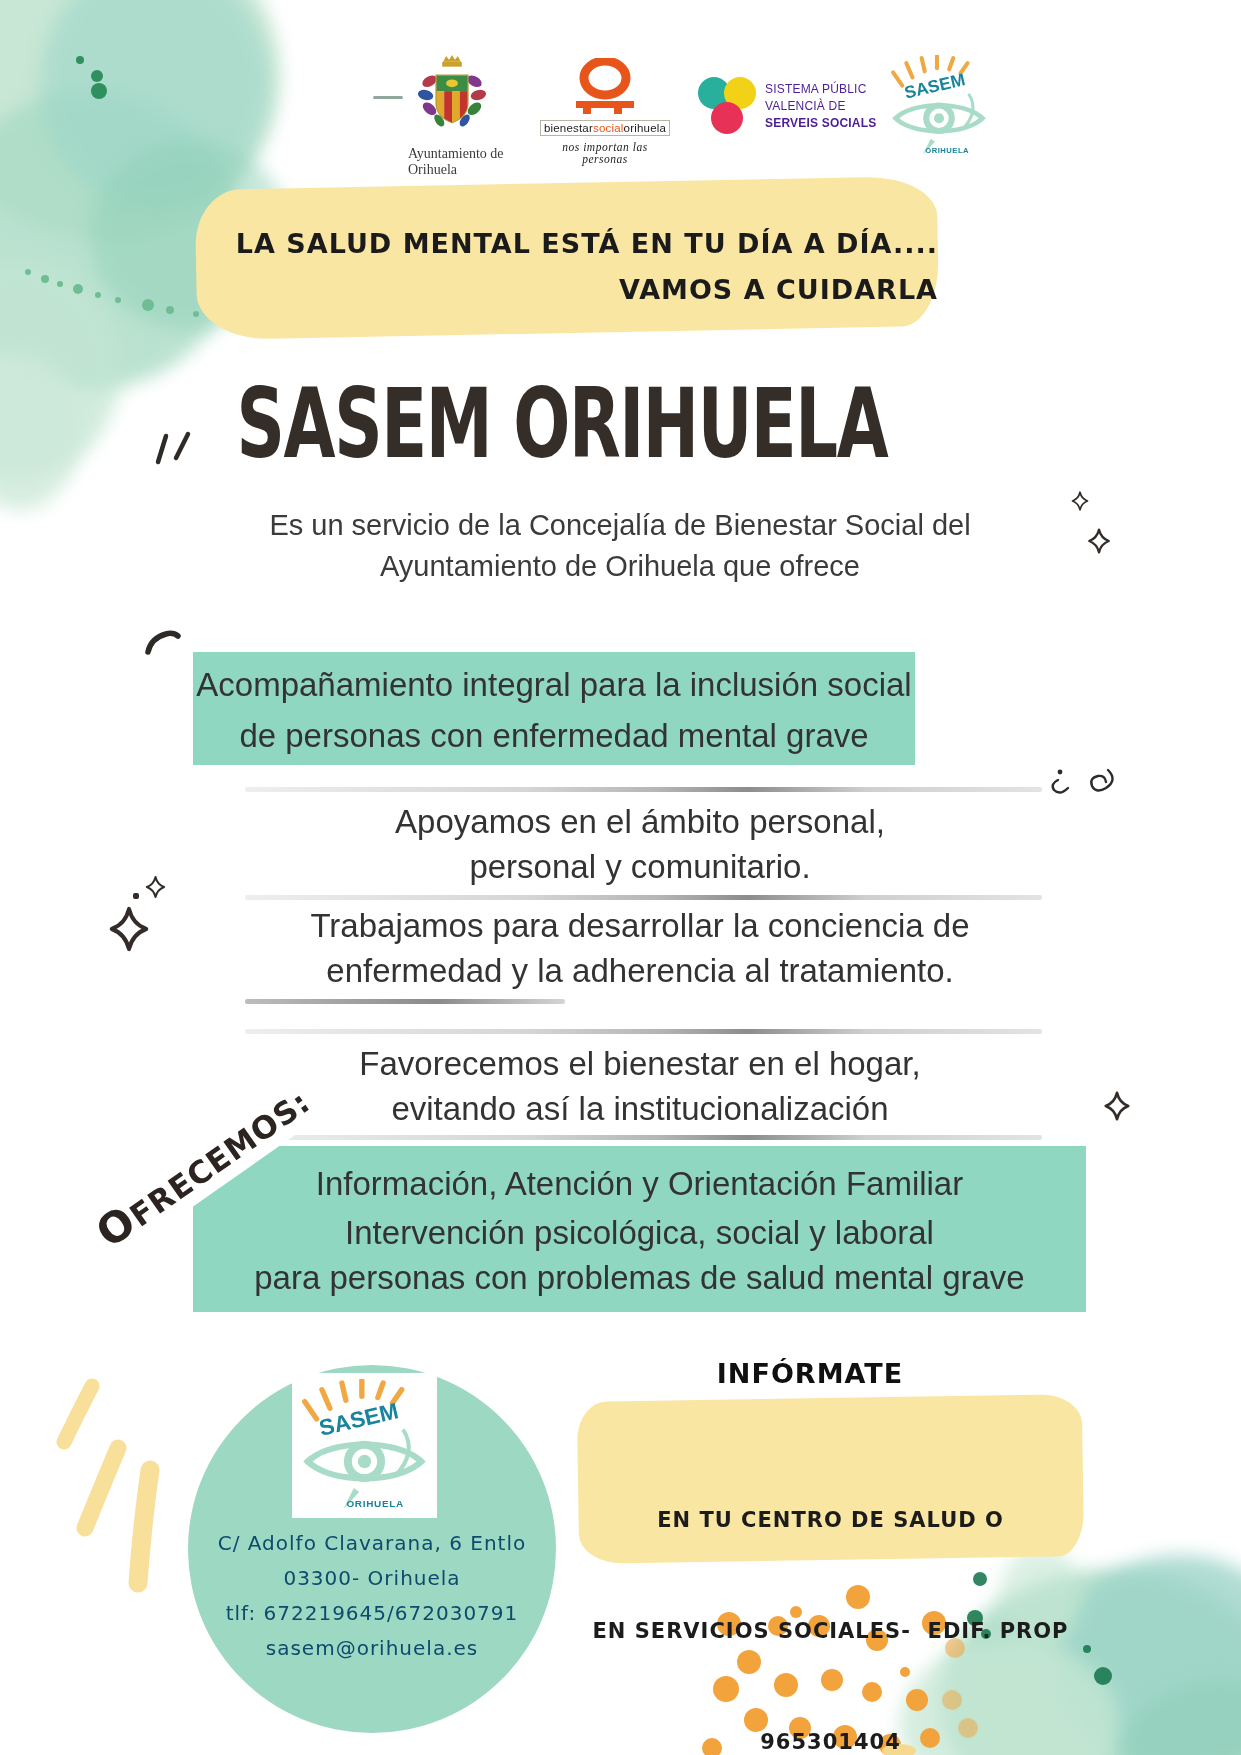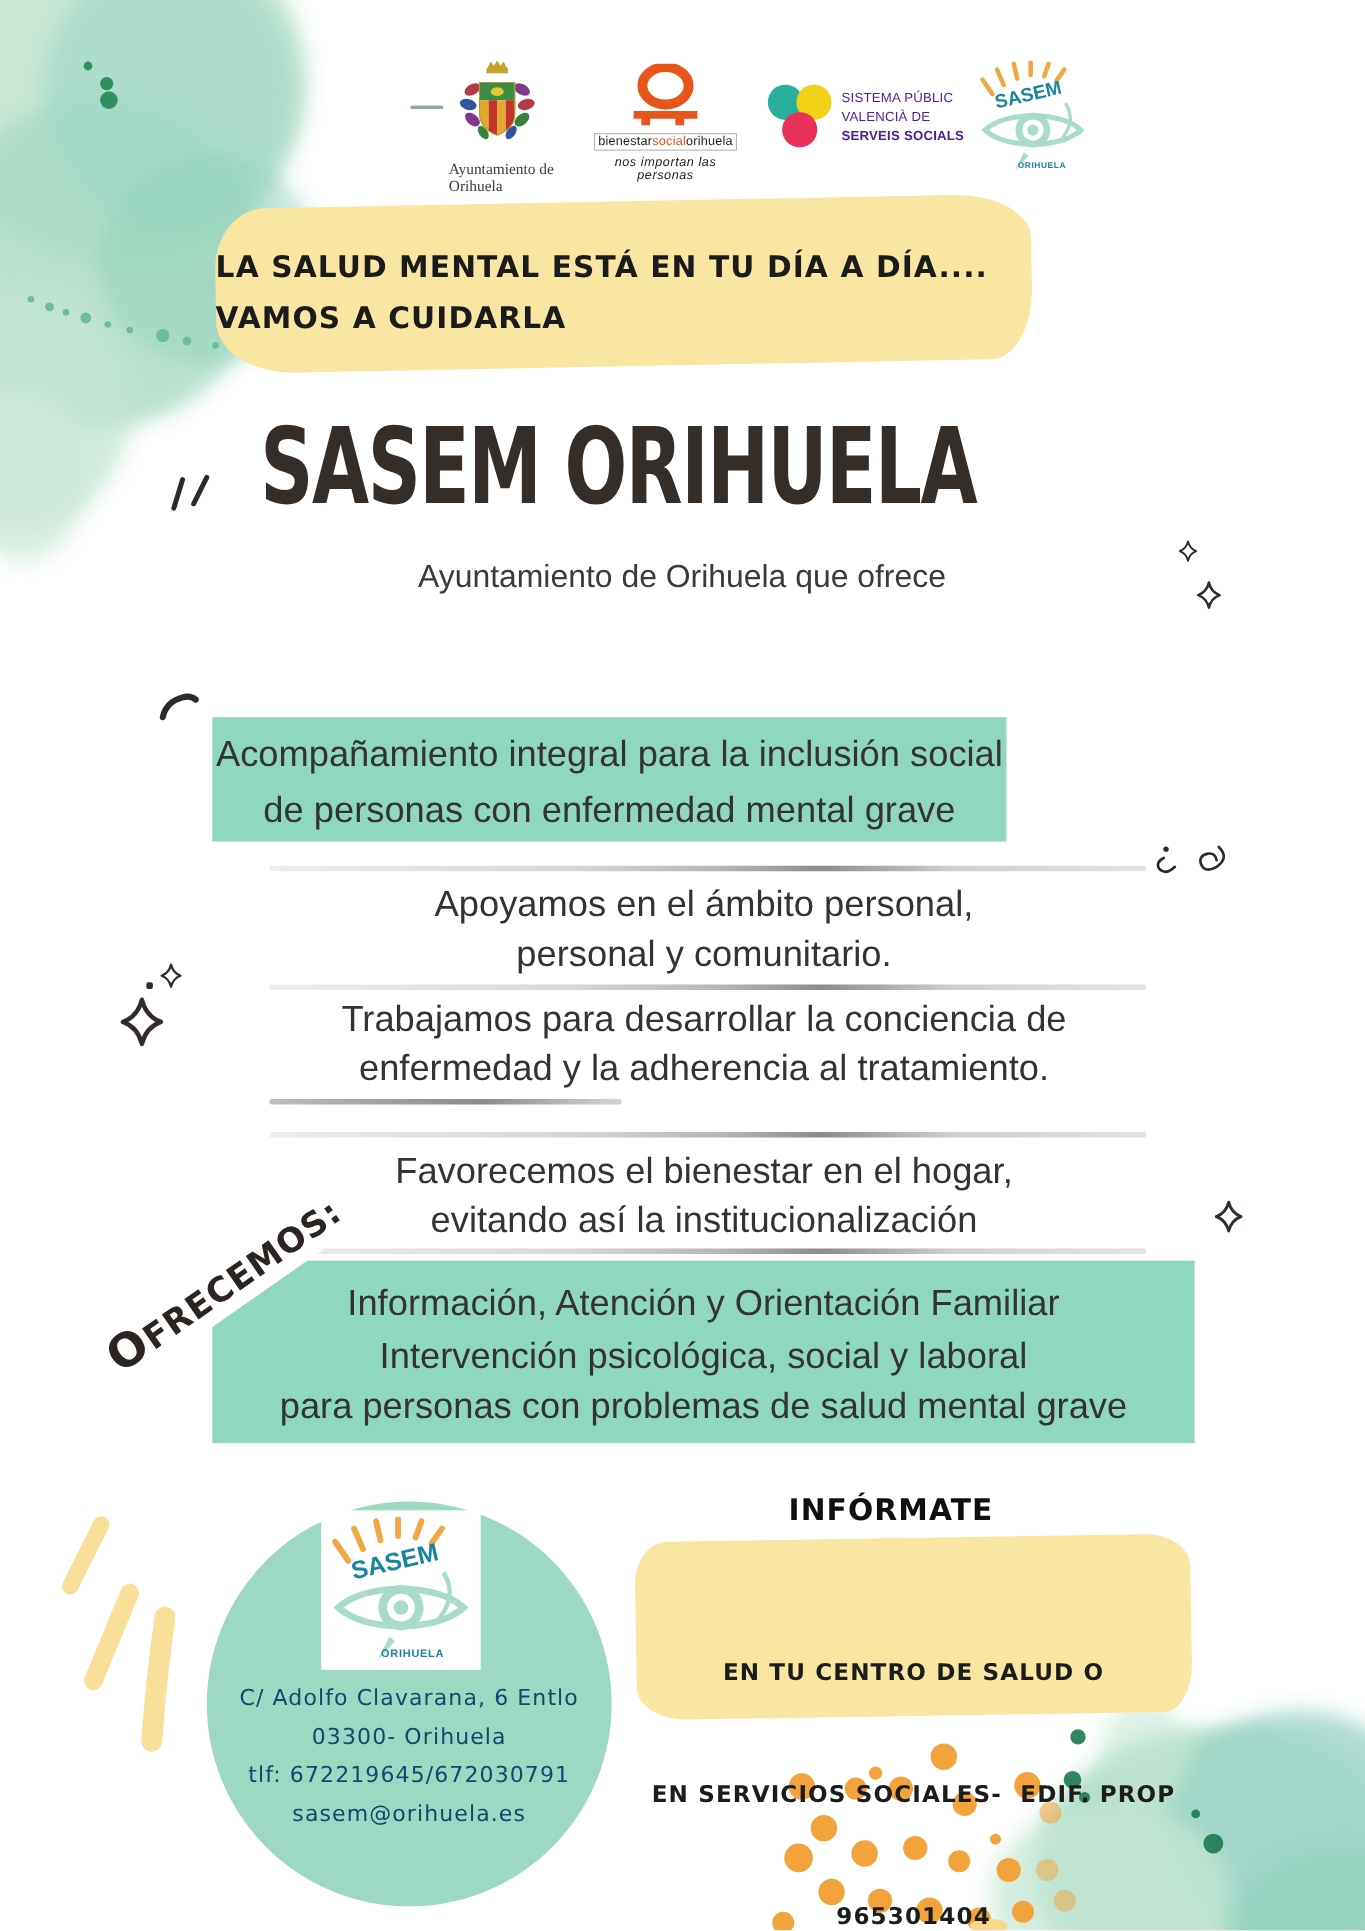--- a/index.html
+++ b/index.html
@@ -19,21 +19,21 @@
   .rb1{left:940px;top:1570px;width:340px;height:260px;background:#abdcc6;opacity:.9}
   .rb2{left:1060px;top:1555px;width:240px;height:210px;background:#9cd4c8;opacity:.8}
   .rb3{left:900px;top:1640px;width:220px;height:170px;background:#c6e7d4;opacity:.75}
   .rb4{left:1120px;top:1680px;width:200px;height:160px;background:#8fceb9;opacity:.6}
   .rb5{left:1000px;top:1545px;width:80px;height:100px;background:#c6e7d4;opacity:.6}
 
   
   .banner{left:196px;top:183px;width:742px;height:150px;background:#fae6a3;
     border-radius:46px 70px 38px 72px/55px 40px 64px 46px;transform:rotate(-1.1deg)}
   .banner-text{left:196px;top:183px;width:742px;padding-top:38px;font-family:"DejaVu Sans",sans-serif;
-    font-weight:bold;font-size:27px;letter-spacing:1px;line-height:46px;color:#1b1b1b;text-align:left}
+    font-weight:bold;font-size:27px;letter-spacing:1px;line-height:46px;color:#1b1b1b;text-align:right}
   .infobox{left:578px;top:1398px;width:505px;height:162px;background:#fae6a3;
     border-radius:30px 40px 26px 44px/38px 30px 44px 30px;transform:rotate(-.9deg)}
   .infobox-text{left:578px;top:1398px;width:505px;padding-top:30px;text-align:center;
     font-family:"DejaVu Sans",sans-serif;font-weight:bold;font-size:21px;letter-spacing:1px;
     line-height:37px;color:#1c1c1c;white-space:pre-wrap}
   .informate{left:600px;top:1358px;width:420px;text-align:center;font-family:"DejaVu Sans",sans-serif;
     font-weight:bold;font-size:27px;letter-spacing:1px;color:#101010}
 
   
   .title{left:62px;top:368px;width:1000px;text-align:center;font-family:"DejaVu Sans",sans-serif;
@@ -66,21 +66,21 @@
   .contact-text{left:188px;top:1526px;width:368px;text-align:center;font-family:"DejaVu Sans",sans-serif;
     font-weight:normal;font-size:20px;letter-spacing:1px;line-height:35px;color:#0c4a6e}
 
   
   .dash{left:373px;top:96px;width:30px;height:3px;background:#8fa89b;border-radius:2px}
   .logo-ayto{left:408px;top:52px;width:115px;text-align:left}
   .logo-ayto .cap{font-family:"Liberation Serif",serif;font-size:14px;color:#3a3a3a;margin-top:2px}
   .logo-bien{left:538px;top:58px;width:134px;text-align:center}
   .wordmark{display:inline-block;border:1px solid #b9b3a8;font-size:11.5px;padding:1px 3px;color:#1d1d1d;letter-spacing:.2px}
   .wordmark .orange{color:#e8551a}
-  .tagline{font-family:Liberation Sans, sans-serif;font-style:italic;font-size:11.5px;color:#222;margin-top:5px;letter-spacing:.5px}
+  .tagline{font-family:Liberation Serif, serif;font-style:italic;font-size:11.5px;color:#222;margin-top:5px;letter-spacing:.5px}
   .logo-sistema{left:698px;top:76px;display:flex;align-items:center}
   .sistema-text{margin-left:9px;color:#4c1d95;font-size:12px;line-height:17px;letter-spacing:.2px}
   .sistema-text .b{font-weight:bold}
 </style>
 </head>
 <body>
 
 <div class="poster">
 
   <svg width="0" height="0" style="position:absolute">
@@ -293,20 +293,21 @@
 
   <div class="abs banner"></div>
   <div class="abs banner-text">
     <div>LA SALUD MENTAL ESTÁ EN TU DÍA A DÍA....</div>
     <div>VAMOS A CUIDARLA</div>
   </div>
 
   <div class="abs title">SASEM ORIHUELA</div>
 
   <div class="abs intro">
+    <div>Es un servicio de la Concejalía de Bienestar Social del</div>
     <div>Ayuntamiento de Orihuela que ofrece</div>
   </div>
 
   <div class="abs hl1">
     <div>Acompañamiento integral para la inclusión social</div>
     <div>de personas con enfermedad mental grave</div>
   </div>
 
   <div class="dv" style="top:787px"></div>
   <div class="stmt" style="top:799px">

